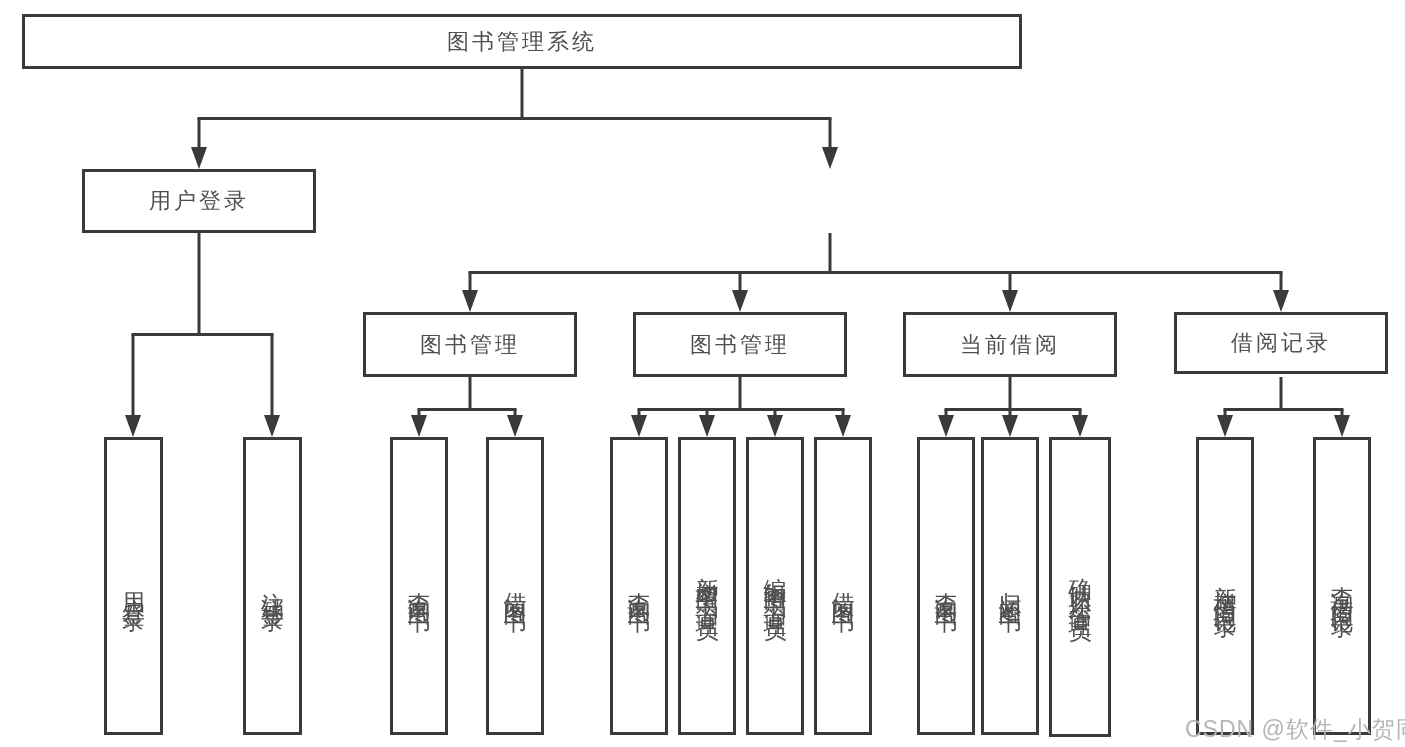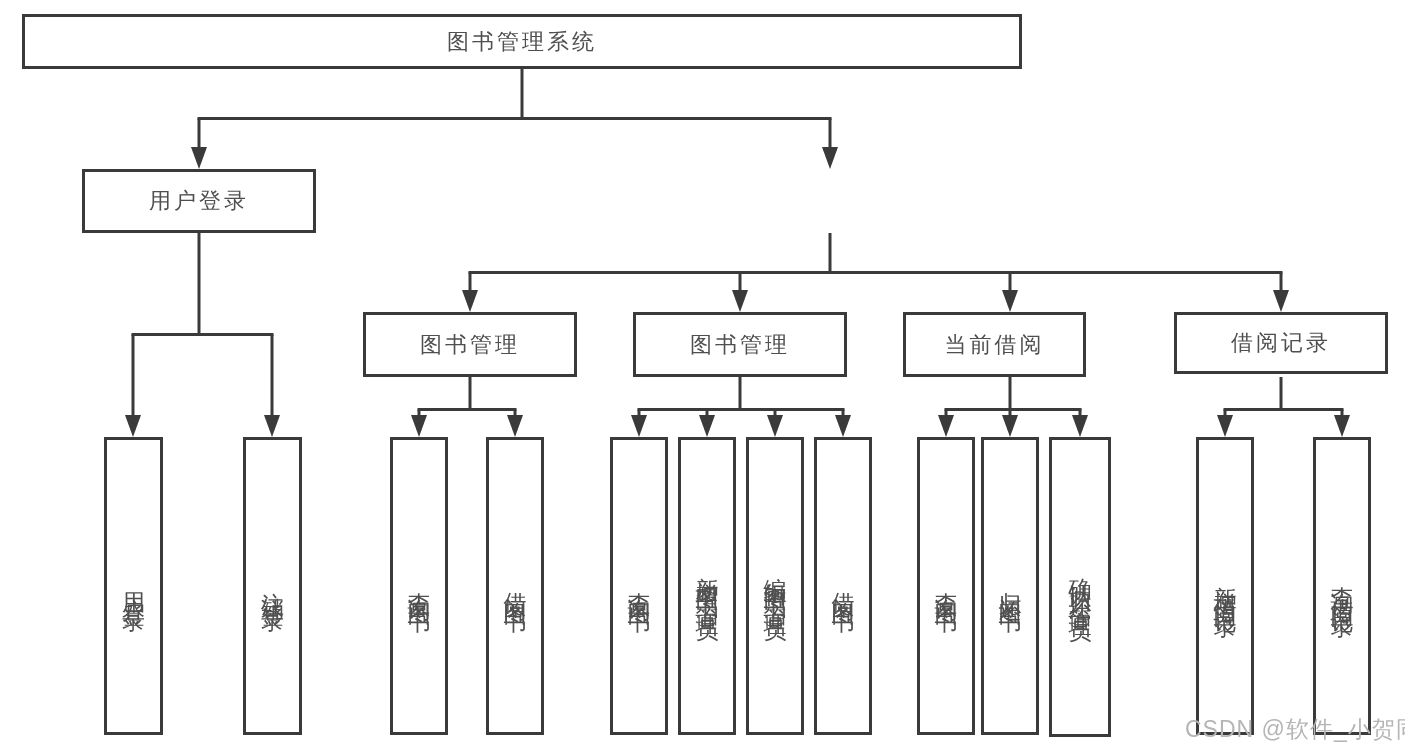--- a/index.html
+++ b/index.html
@@ -145,21 +145,21 @@
   <div class="box hbox" style="left:82px; top:169px; width:234px; height:64px;">
     <span>用户登录</span>
   </div>
 
   <div class="box hbox" style="left:363px; top:312px; width:214px; height:65px;">
     <span>图书管理</span>
   </div>
   <div class="box hbox" style="left:633px; top:312px; width:214px; height:65px;">
     <span>图书管理</span>
   </div>
-  <div class="box hbox" style="left:903px; top:312px; width:183px; height:65px;">
+  <div class="box hbox" style="left:903px; top:312px; width:214px; height:65px;">
     <span>当前借阅</span>
   </div>
   <div class="box hbox" style="left:1174px; top:312px; width:214px; height:62px;">
     <span>借阅记录</span>
   </div>
 
   <div class="box vbox" style="left:104px; top:437px; width:59px; height:298px;">
     <span>用户登录</span>
   </div>
   <div class="box vbox" style="left:243px; top:437px; width:59px; height:298px;">

